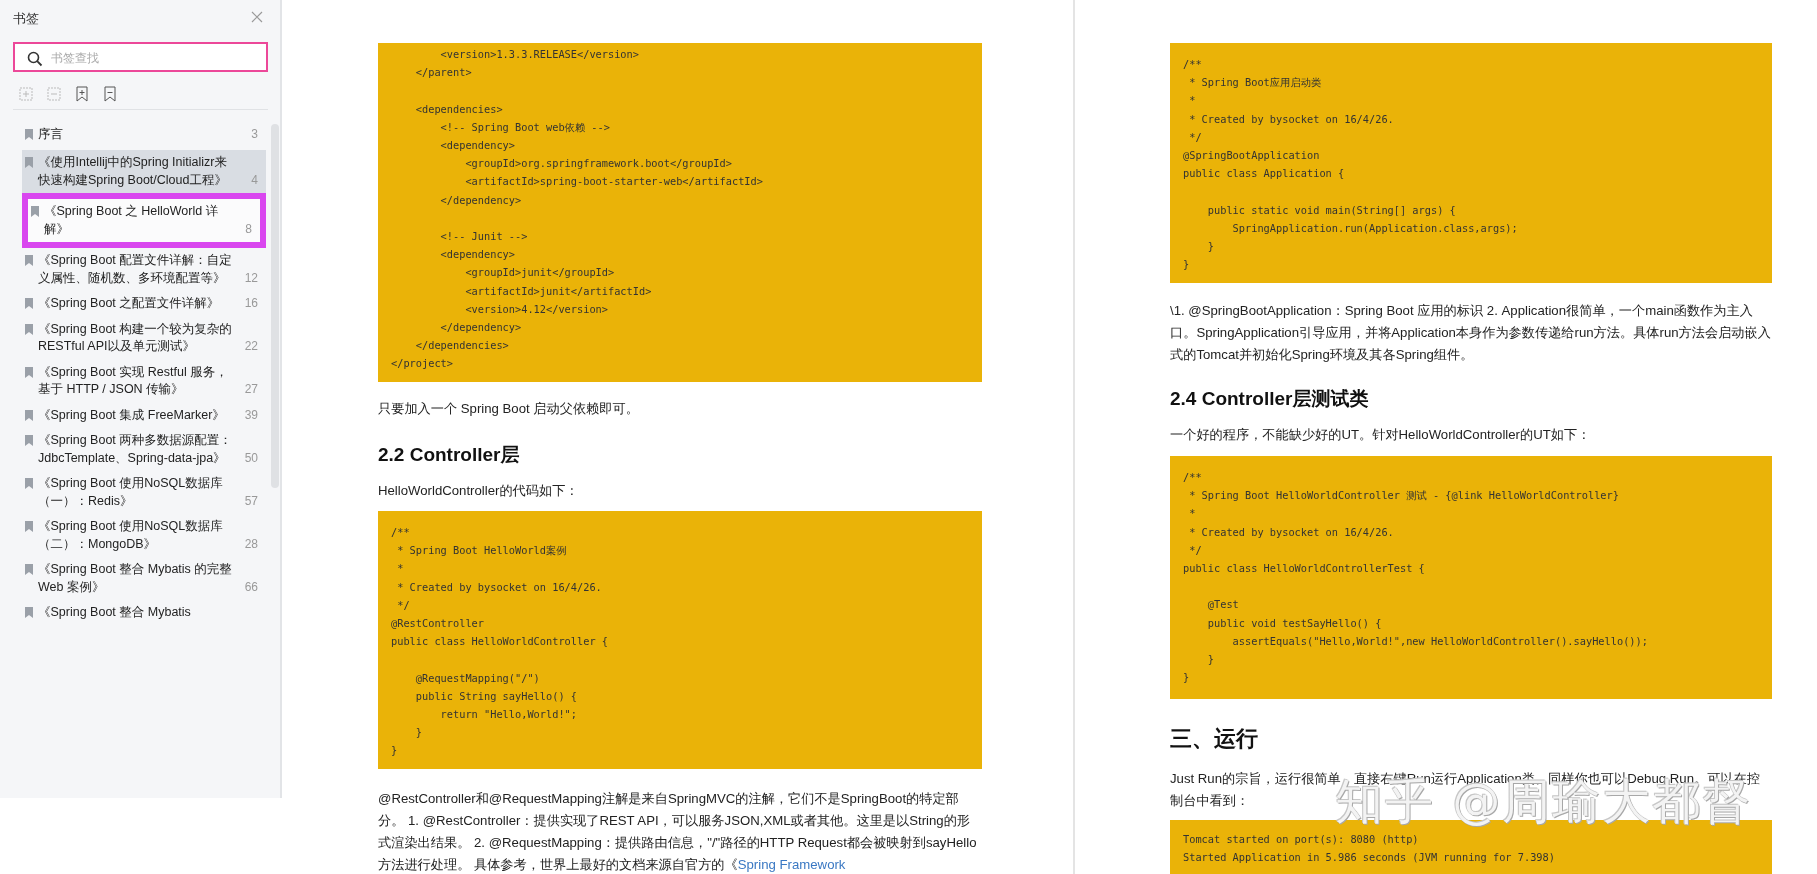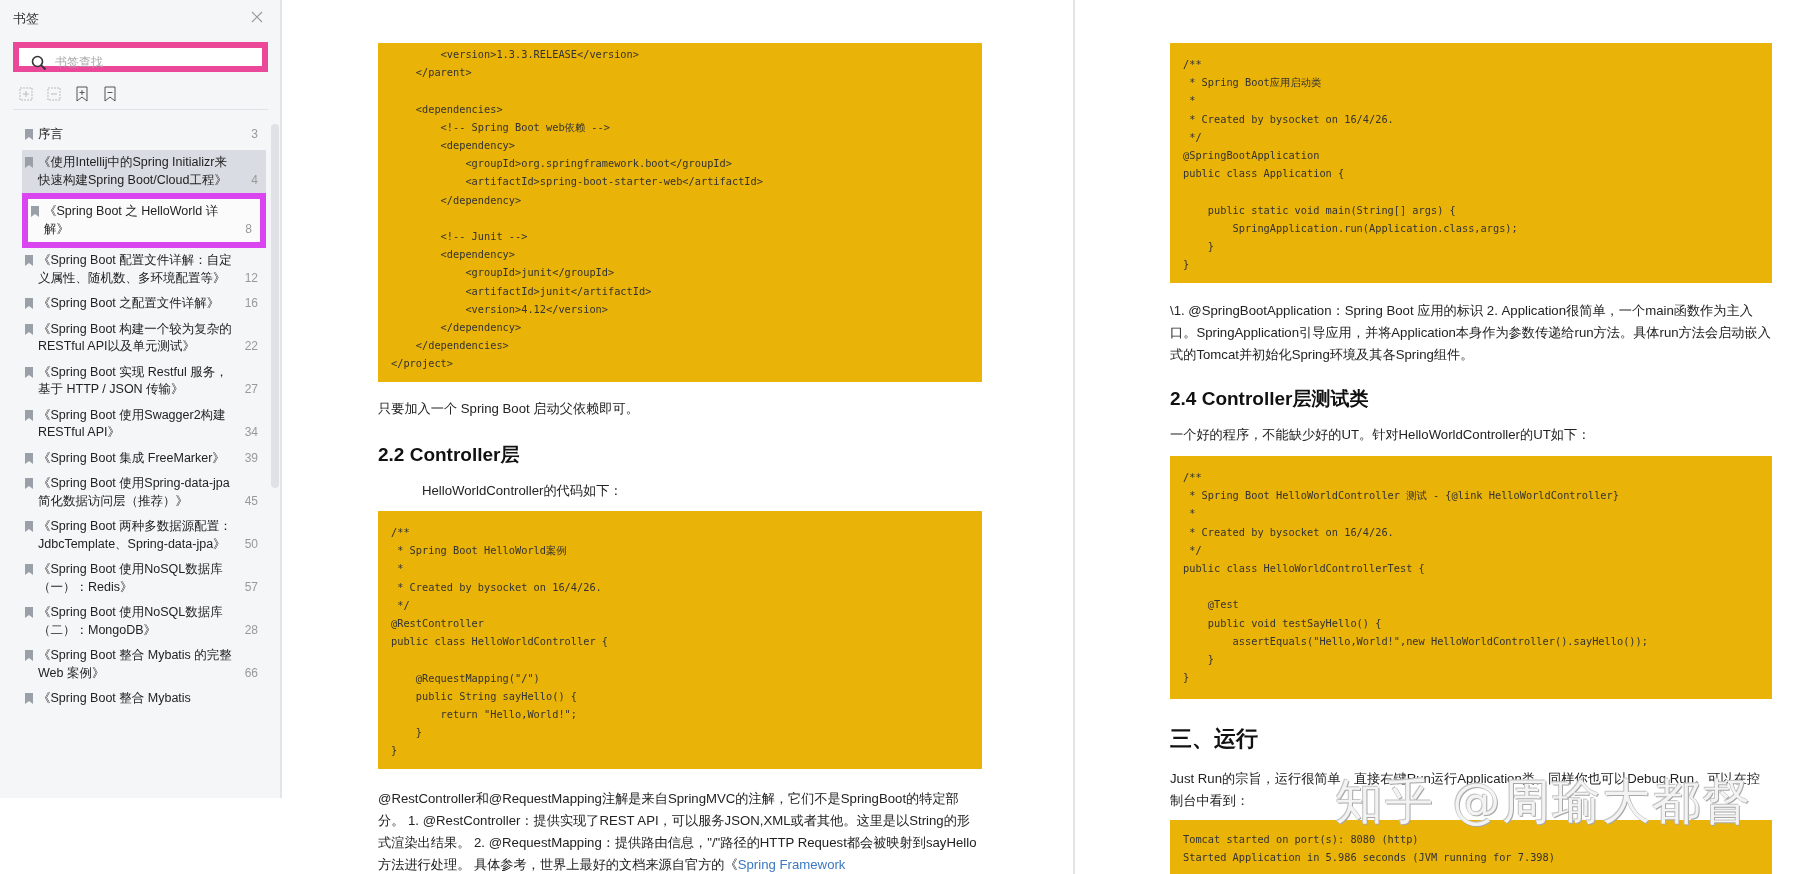--- a/index.html
+++ b/index.html
@@ -4,21 +4,21 @@
 <style>
   * { box-sizing: border-box; margin: 0; padding: 0; }
   html, body { width: 1817px; height: 874px; overflow: hidden; background: #ffffff; font-family: "Liberation Sans", "DejaVu Sans", sans-serif; color: #222; }
   .app { position: relative; width: 1817px; height: 874px; }
 
   
   .sidebar { position: absolute; left: 0; top: 0; width: 282px; height: 798px; background: #f5f6f8; border-right: 2px solid #e2e4e7; }
   .sb-header { position: absolute; left: 0; top: 0; width: 280px; height: 36px; }
   .sb-title { position: absolute; left: 13px; top: 10px; font-size: 13px; color: #333; }
   .sb-close { position: absolute; left: 249px; top: 9px; width: 16px; height: 16px; cursor: pointer; }
-  .sb-search { position: absolute; left: 13px; top: 42px; width: 255px; height: 30px; background: #fff; border: 6px solid #ec4899; }
+  .sb-search { position: absolute; left: 13px; top: 42px; width: 255px; height: 30px; background: #fff; border: 2px solid #ec4899; }
   .sb-search .s-icon { position: absolute; left: 12px; top: 7px; width: 16px; height: 16px; }
   .sb-search input { position: absolute; left: 36px; top: 0; width: 210px; height: 28px; border: none; outline: none; background: transparent; font-size: 12px; color: #333; font-family: "Liberation Sans", sans-serif; }
   .sb-search input::placeholder { color: #aaa; }
   .sb-tools { position: absolute; left: 18px; top: 85px; height: 20px; display: flex; gap: 12px; }
   .sb-tool { width: 16px; height: 18px; cursor: pointer; }
   .sb-divider { position: absolute; left: 13px; top: 109px; width: 255px; height: 1px; background: #e0e2e5; }
   .sb-list { position: absolute; left: 22px; top: 122px; width: 244px; }
   .sb-item { position: relative; padding: 4px 28px 4px 16px; font-size: 12.5px; line-height: 17.5px; color: #222; cursor: pointer; }
   .sb-item .bm { position: absolute; left: 3px; top: 7px; width: 8px; height: 11px; }
   .sb-item .pg { position: absolute; right: 8px; bottom: 4px; font-size: 12px; color: #999; }
@@ -124,36 +124,22 @@
         <svg class="bm" viewBox="0 0 8 11">
             <path d="M0 0 H8 V11 L4 8 L0 11 Z" fill="#9aa0a8"></path>
           </svg>
         <span>《Spring Boot 实现 Restful 服务，基于 HTTP / JSON 传输》</span>
         <span class="pg">27</span>
       </div>
       <div class="sb-item">
         <svg class="bm" viewBox="0 0 8 11">
             <path d="M0 0 H8 V11 L4 8 L0 11 Z" fill="#9aa0a8"></path>
           </svg>
-        <span>《Spring Boot 使用Swagger2构建RESTful API》</span>
-        <span class="pg">34</span>
-      </div>
-      <div class="sb-item">
-        <svg class="bm" viewBox="0 0 8 11">
-            <path d="M0 0 H8 V11 L4 8 L0 11 Z" fill="#9aa0a8"></path>
-          </svg>
         <span>《Spring Boot 集成 FreeMarker》</span>
         <span class="pg">39</span>
-      </div>
-      <div class="sb-item">
-        <svg class="bm" viewBox="0 0 8 11">
-            <path d="M0 0 H8 V11 L4 8 L0 11 Z" fill="#9aa0a8"></path>
-          </svg>
-        <span>《Spring Boot 使用Spring-data-jpa简化数据访问层（推荐）》</span>
-        <span class="pg">45</span>
       </div>
       <div class="sb-item">
         <svg class="bm" viewBox="0 0 8 11">
             <path d="M0 0 H8 V11 L4 8 L0 11 Z" fill="#9aa0a8"></path>
           </svg>
         <span>《Spring Boot 两种多数据源配置：JdbcTemplate、Spring-data-jpa》</span>
         <span class="pg">50</span>
       </div>
       <div class="sb-item">
         <svg class="bm" viewBox="0 0 8 11">
@@ -204,21 +190,21 @@
         &lt;!-- Junit --&gt;
         &lt;dependency&gt;
             &lt;groupId&gt;junit&lt;/groupId&gt;
             &lt;artifactId&gt;junit&lt;/artifactId&gt;
             &lt;version&gt;4.12&lt;/version&gt;
         &lt;/dependency&gt;
     &lt;/dependencies&gt;
 &lt;/project&gt;</div>
     <div class="para" style="left:378px; top:398px; width:604px;">只要加入一个 Spring Boot 启动父依赖即可。</div>
     <div class="h2" style="left:378px; top:442px;">2.2 Controller层</div>
-    <div class="para" style="left:378px; top:480px; width:604px;margin-left:44px;">HelloWorldController的代码如下：</div>
+    <div class="para" style="left:378px; top:480px; width:604px;">HelloWorldController的代码如下：</div>
     <div class="code" style="left:378px; top:511px; width:604px; height:258px; padding-top:12px;">/**
  * Spring Boot HelloWorld案例
  *
  * Created by bysocket on 16/4/26.
  */
 @RestController
 public class HelloWorldController {
 
     @RequestMapping("/")
     public String sayHello() {

